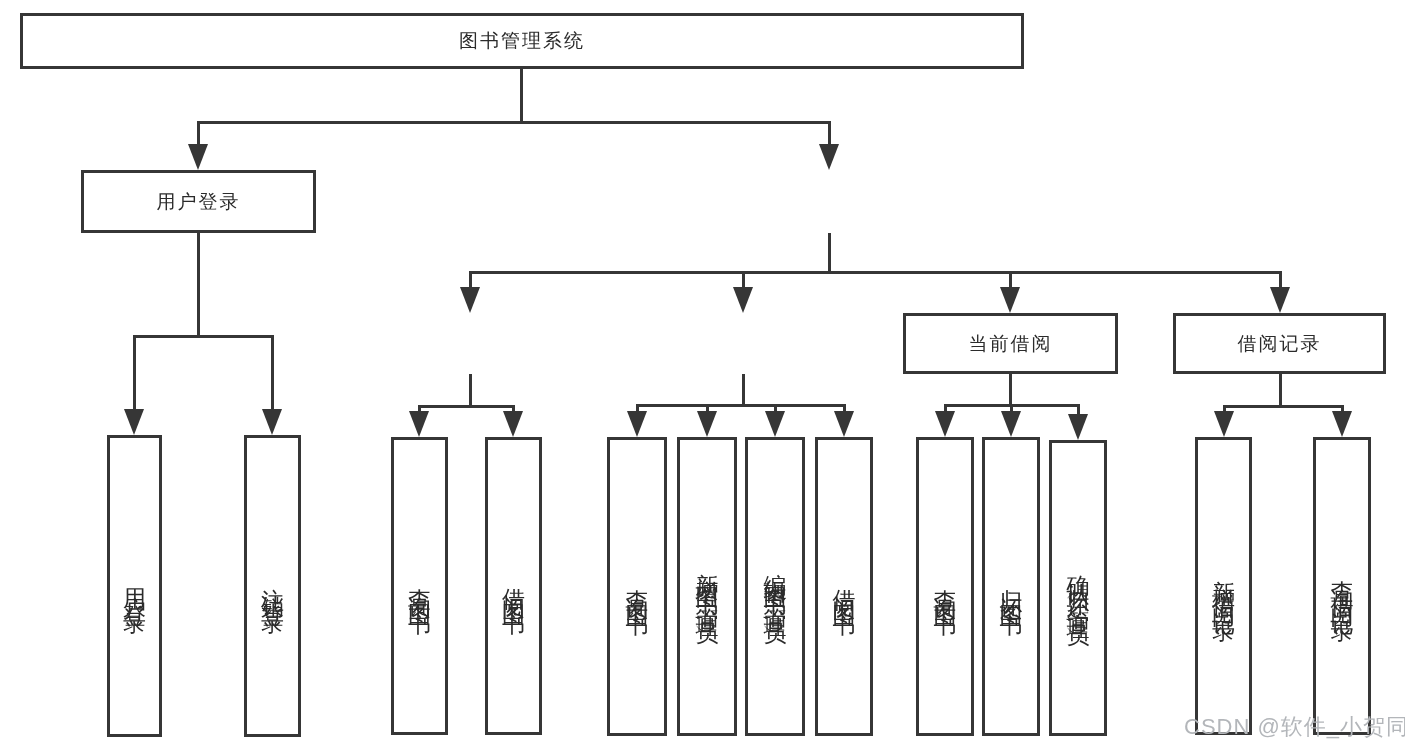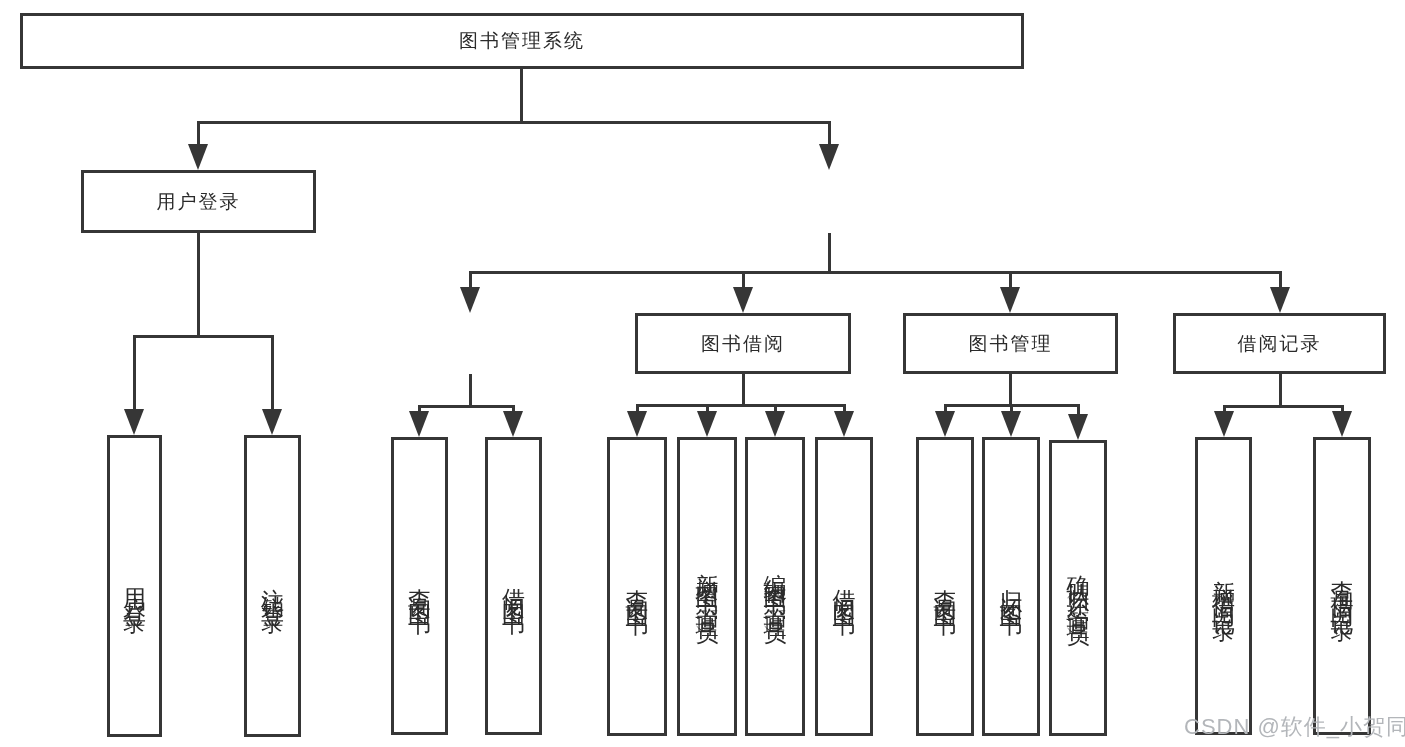--- a/index.html
+++ b/index.html
@@ -37,25 +37,22 @@
 <div class="canvas">
 
   <div class="box h" style="left:20px;top:13px;width:1004px;height:56px">
     <span>图书管理系统</span>
   </div>
 
   <div class="box h" style="left:81px;top:170px;width:235px;height:63px">
     <span>用户登录</span>
   </div>
 
-  <div class="box h" style="left:635px;top:313px;width:216px;height:61px">
-    <span>图书借阅</span>
-  </div>
   <div class="box h" style="left:903px;top:313px;width:215px;height:61px">
-    <span>图书管理</span>
+    <span>当前借阅</span>
   </div>
   <div class="box h" style="left:1173px;top:313px;width:213px;height:61px">
     <span>借阅记录</span>
   </div>
 
   <div class="box v" style="left:107px;top:435px;width:55px;height:302px">
     <span>用户登录</span>
   </div>
   <div class="box v" style="left:244px;top:435px;width:57px;height:302px">
     <span>注销登录</span>

